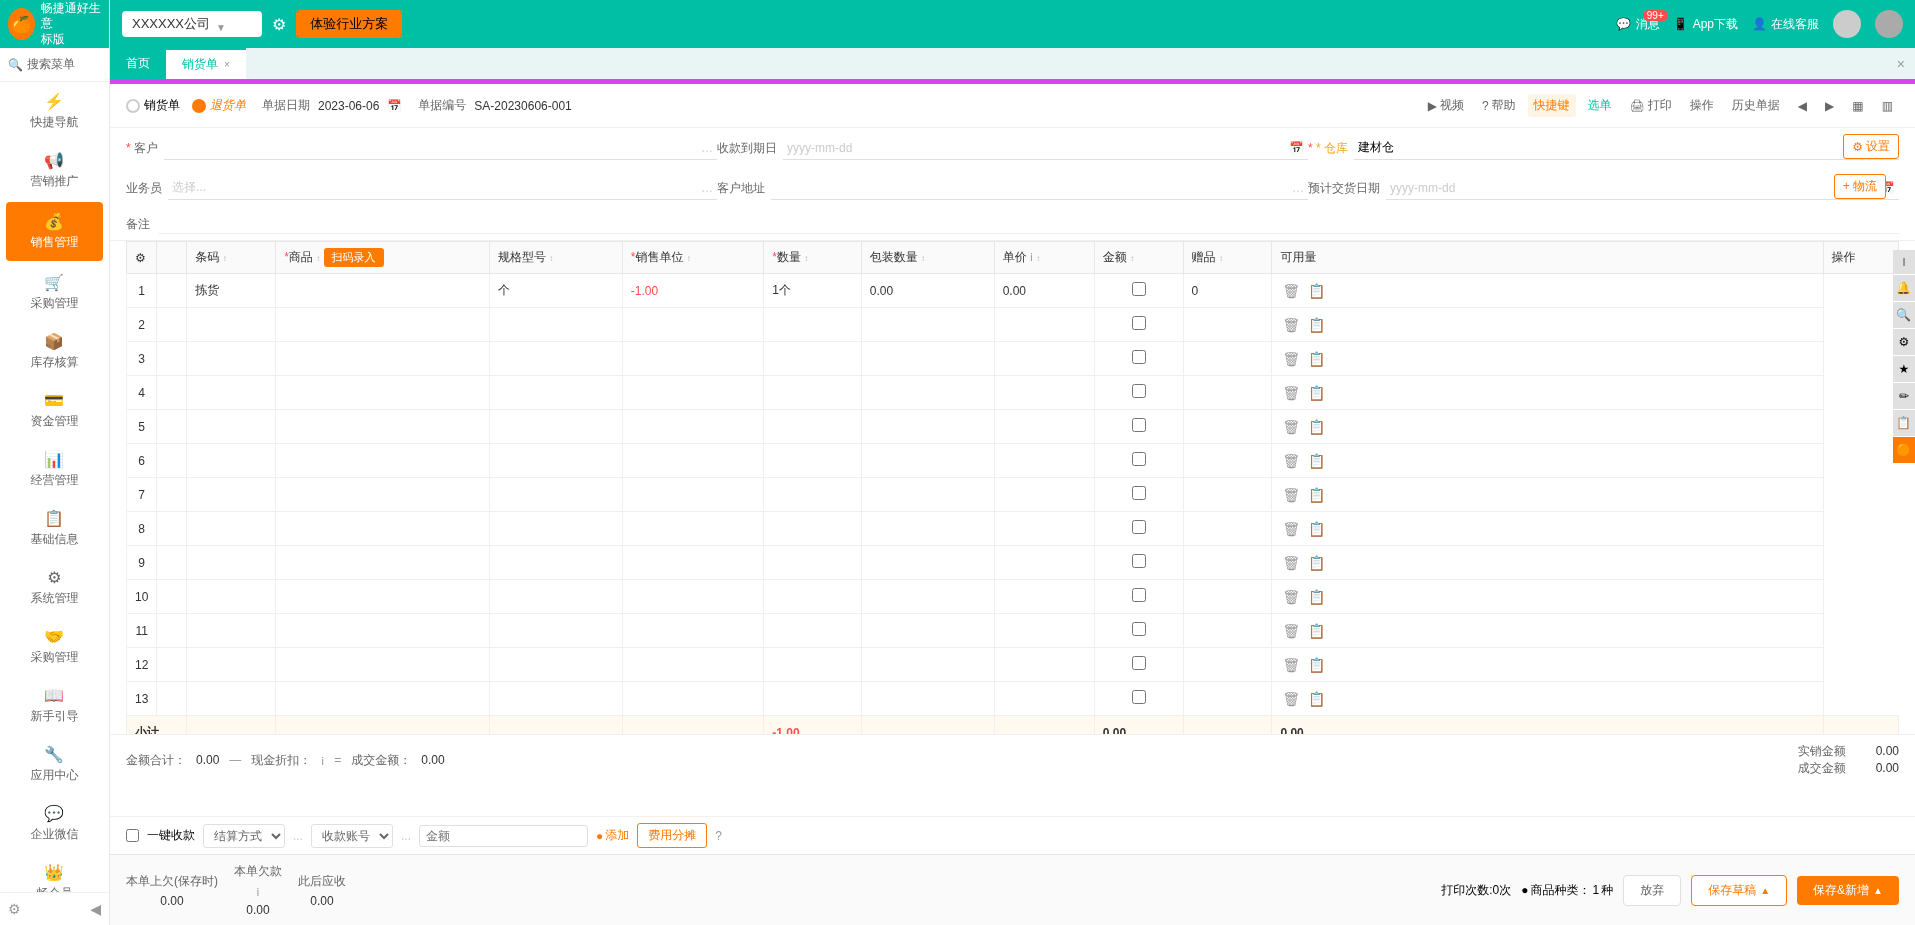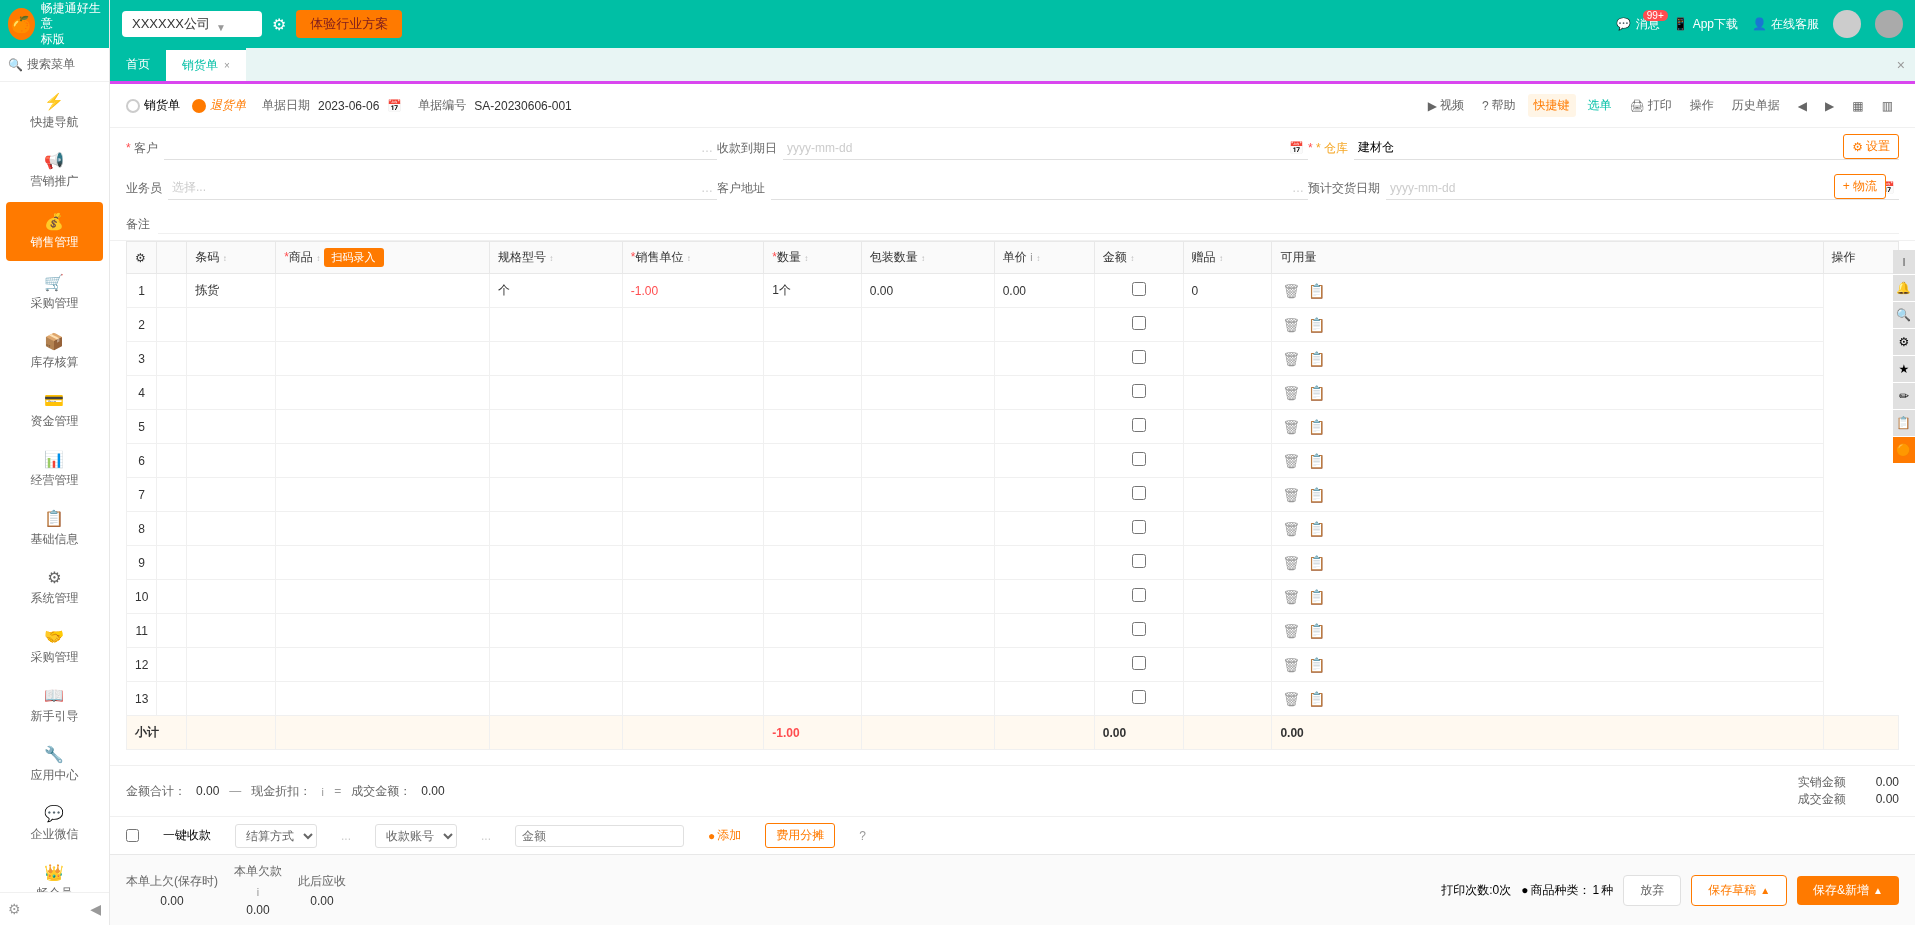--- a/index.html
+++ b/index.html
@@ -19,28 +19,28 @@
 
     
     .main { flex: 1; display: flex; flex-direction: column; height: 100%; overflow: hidden; }
 
     
     .topbar { background: #00bfa5; height: 48px; display: flex; align-items: center; padding: 0 12px; gap: 10px; }
     .topbar-company { background: white; border-radius: 4px; padding: 4px 10px; display: flex; align-items: flex-end; gap: 6px; cursor: pointer; min-width: 140px; }
     .topbar-company-name { color: #333; font-size: 13px; }
     .topbar-chevron { color: #999; font-size: 10px; }
     .topbar-gear { color: white; font-size: 16px; cursor: pointer; }
-    .topbar-btn { background: #ff7a00; color: #7f1d1d; border: none; border-radius: 4px; padding: 5px 14px; cursor: pointer; font-size: 13px; }
+    .topbar-btn { background: #ff7a00; color: #000000; border: none; border-radius: 4px; padding: 5px 14px; cursor: pointer; font-size: 13px; }
     .topbar-right { margin-left: auto; display: flex; align-items: center; gap: 14px; color: white; font-size: 12px; }
     .topbar-right-item { display: flex; align-items: center; gap: 4px; cursor: pointer; position: relative; }
     .badge { background: #ff4d4f; color: white; border-radius: 10px; padding: 0 4px; font-size: 10px; position: absolute; top: -6px; right: -8px; }
     .topbar-avatar { width: 28px; height: 28px; border-radius: 50%; background: #ccc; }
 
     
-    .tabs-bar { background: #e8f5f4; display: flex; align-items: center; padding: 0 0; border-bottom: 3px solid #d946ef; height: 36px; }
+    .tabs-bar { background: #e8f5f4; display: flex; align-items: center; padding: 0 0; border-bottom: 5px solid #d946ef; height: 36px; }
     .tab { padding: 0 16px; height: 100%; display: flex; align-items: center; cursor: pointer; color: #333; gap: 6px; font-size: 13px; }
     .tab.active { background: white; color: #00bfa5; border-top: 2px solid #00bfa5; }
     .tab-close { color: #999; font-size: 10px; }
     .tab-home { background: #00bfa5; color: white; }
     .tabs-close-all { margin-left: auto; padding: 0 10px; color: #999; cursor: pointer; font-size: 14px; }
 
     
     .content { flex: 1; background: white; overflow-y: auto; display: flex; flex-direction: column; }
 
     
@@ -74,21 +74,21 @@
     .action-btn { background: none; border: none; color: #999; cursor: pointer; font-size: 14px; padding: 1px 2px; }
     .subtotal-row td { background: #fff9f0; font-weight: bold; }
 
     
     .form-summary { padding: 8px 16px; border-top: 1px solid #f0f0f0; display: flex; align-items: center; gap: 10px; }
     .summary-label { color: #666; }
     .summary-value { color: #333; }
     .dash { color: #999; }
 
     
-    .payment-row { padding: 6px 16px; border-top: 1px solid #f0f0f0; display: flex; align-items: center; gap: 24px; }
+    .payment-row { padding: 6px 16px; border-top: 1px solid #f0f0f0; display: flex; align-items: center; gap: 8px; margin-top: 31px; }
     .payment-checkbox { cursor: pointer; }
     .payment-select { border: 1px solid #e0e0e0; border-radius: 3px; padding: 3px 6px; color: #666; min-width: 80px; background: white; cursor: pointer; }
     .payment-input { border: 1px solid #e0e0e0; border-radius: 3px; padding: 3px 6px; color: #666; min-width: 80px; }
     .add-btn { color: #ff7a00; cursor: pointer; display: flex; align-items: center; gap: 2px; }
     .expense-btn { border: 1px solid #ff7a00; color: #ff7a00; background: white; padding: 3px 10px; border-radius: 3px; cursor: pointer; }
     .help-icon { color: #999; cursor: pointer; }
 
     
     .bottom-bar { background: #fafafa; border-top: 1px solid #e8e8e8; padding: 8px 16px; display: flex; align-items: center; gap: 16px; }
     .bottom-stat { display: flex; align-items: center; gap: 4px; color: #666; flex-direction: column; }

